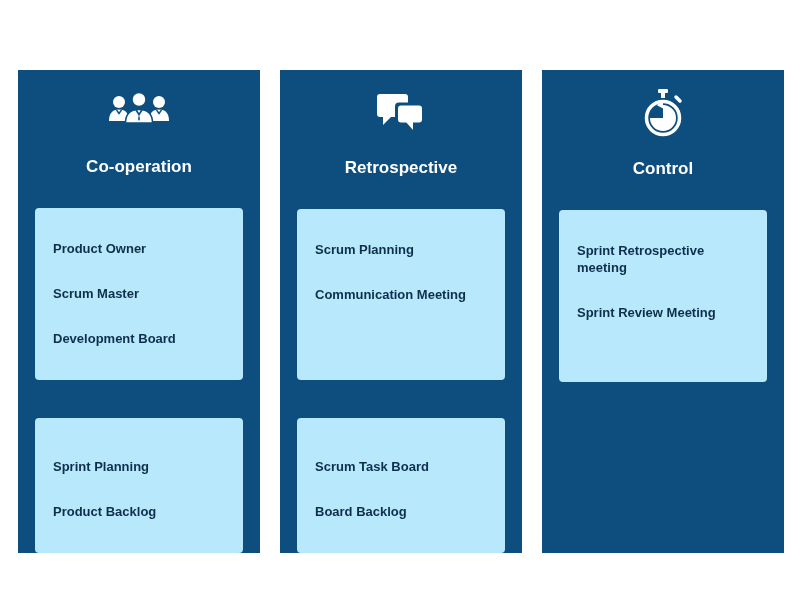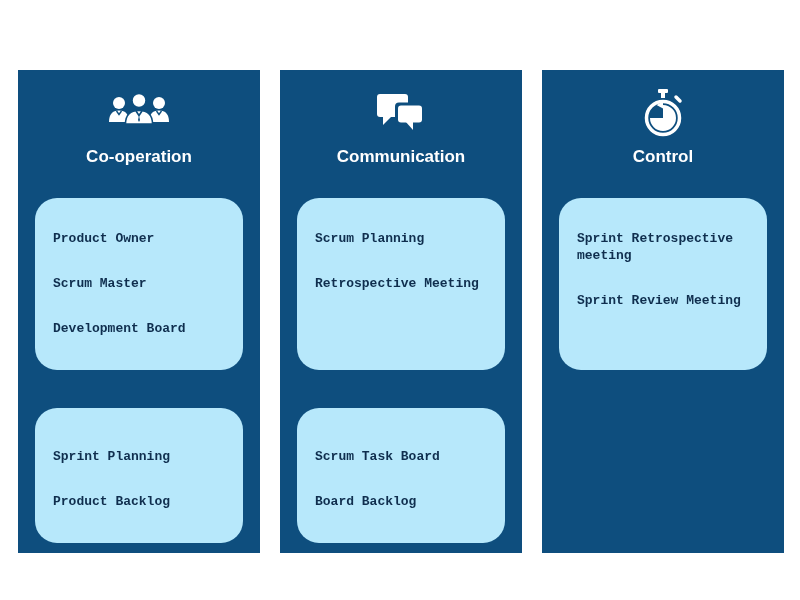--- a/index.html
+++ b/index.html
@@ -31,36 +31,35 @@
     align-items: center;
   }
   .panel-icon {
     margin-top: 18px;
     height: 50px;
     display: flex;
     align-items: center;
     justify-content: center;
   }
   .panel-title {
-    margin: 8px 0 0 0;
+    margin: 20px 0 0 0;
     color: #ffffff;
     font-size: 17px;
     font-weight: bold;
     line-height: 21px;
     text-align: center;
   }
   .card {
     width: 208px;
     background: #b7e8fb;
-    border-radius: 22px;
+    border-radius: 4px;
     color: #0f2e4e;
     font-size: 13px;
     font-weight: bold;
     padding: 32px 18px 10px 18px;
-    font-family: Liberation Mono, monospace;
   }
   .card-top {
     margin-top: 31px;
     height: 172px;
   }
   .card-bottom {
     margin-top: 38px;
     height: 135px;
     padding-top: 40px;
   }
@@ -113,24 +112,24 @@
         <svg width="52" height="46" viewBox="0 0 52 46" aria-hidden="true">
 
           <rect x="2" y="4" width="31" height="23" rx="3" fill="#ffffff"></rect>
           <polygon points="8,26 8,35 17,26" fill="#ffffff"></polygon>
 
           <rect x="20" y="12.5" width="30" height="23" rx="4" fill="#0e4e7e"></rect>
           <rect x="23" y="15.5" width="24" height="17" rx="3" fill="#ffffff"></rect>
           <polygon points="38,31.5 38,40 30.5,31.5" fill="#ffffff"></polygon>
         </svg>
       </div>
-      <h2 class="panel-title">Communication</h2>
+      <h2 class="panel-title">Retrospective</h2>
       <div class="card card-top">
         <p class="card-item">Scrum Planning</p>
-        <p class="card-item">Retrospective Meeting</p>
+        <p class="card-item">Communication Meeting</p>
       </div>
       <div class="card card-bottom">
         <p class="card-item">Scrum Task Board</p>
         <p class="card-item">Board Backlog</p>
       </div>
     </section>
 
     <section class="panel">
       <div class="panel-icon">
         <svg width="46" height="48" viewBox="0 0 46 48" aria-hidden="true">

